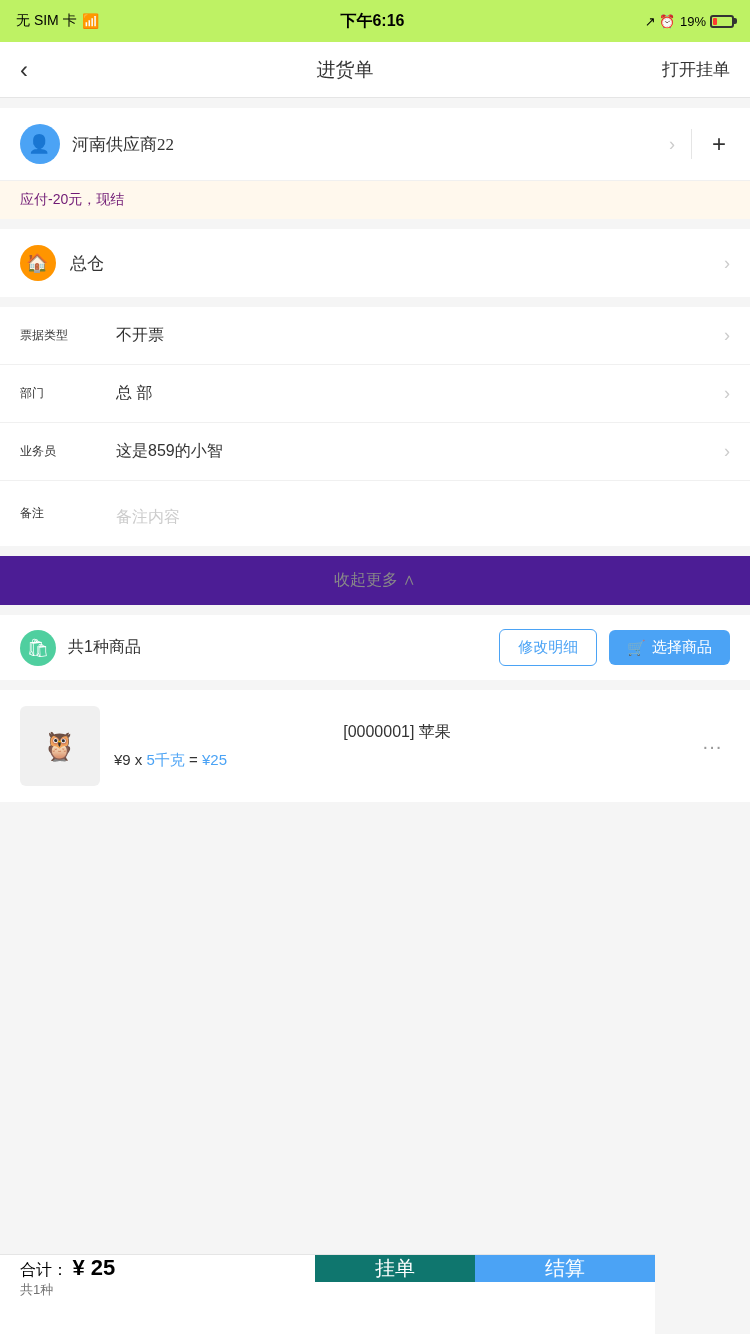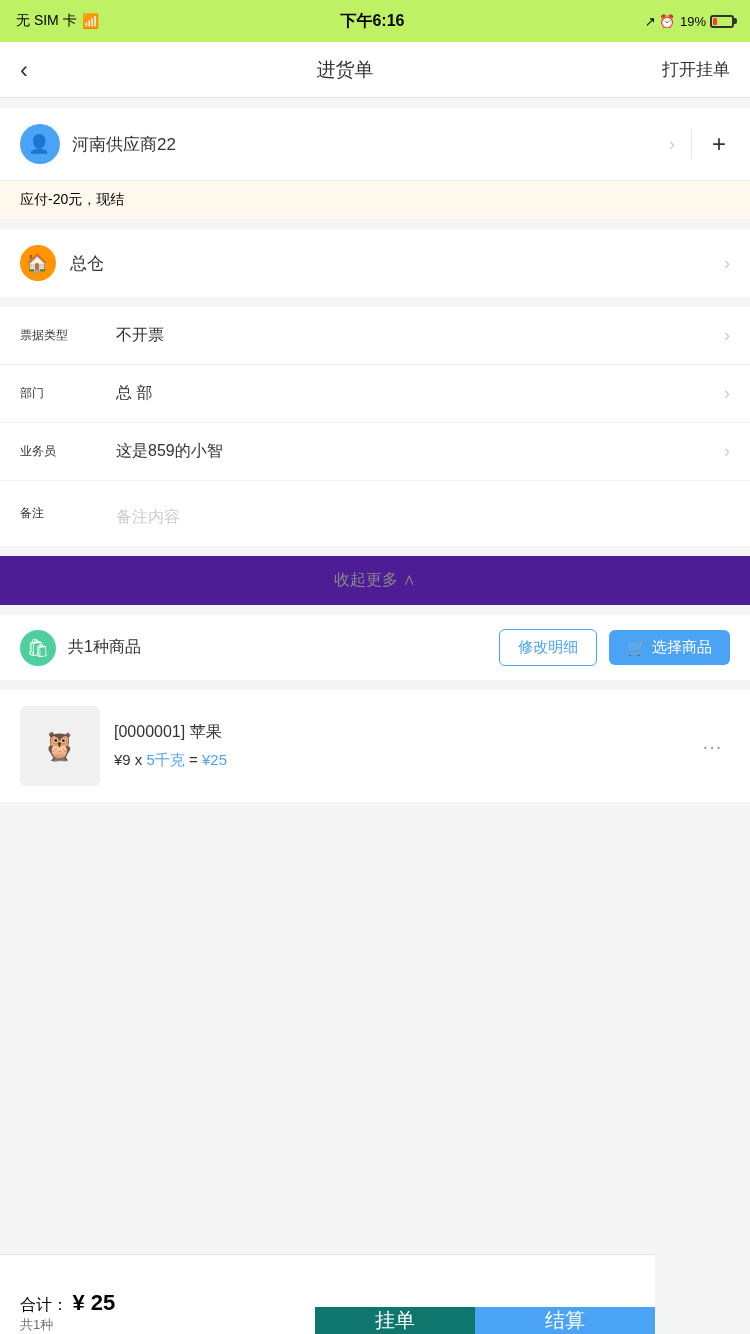--- a/index.html
+++ b/index.html
@@ -87,20 +87,21 @@
       background: #4ba3f5;
       display: flex; align-items: center; justify-content: center;
       font-size: 18px; color: #fff;
       flex-shrink: 0;
       margin-right: 12px;
     }
     .supplier-name {
       flex: 1;
       font-size: 17px;
       color: #333;
+      font-family: Liberation Serif, serif;
     }
     .chevron-right {
       color: #ccc;
       font-size: 18px;
       margin-right: 0;
     }
     .supplier-divider {
       width: 1px;
       height: 30px;
       background: #e5e5e5;
@@ -111,21 +112,21 @@
       color: #333;
       cursor: pointer;
       padding: 0 4px;
     }
 
     
     .notice-bar {
       background: #fff8ed;
       padding: 10px 20px;
       font-size: 14px;
-      color: #000000;
+      color: #701a75;
       border-bottom: none;
     }
 
     
     .warehouse-row {
       display: flex;
       align-items: center;
       padding: 16px 20px;
     }
     .warehouse-icon {
@@ -246,39 +247,40 @@
     }
     .product-thumb-owl {
       font-size: 28px;
       color: #aaa;
     }
     .product-info { flex: 1; }
     .product-name {
       font-size: 16px;
       color: #333;
       margin-bottom: 8px;
+      text-align: center;
     }
     .product-price { font-size: 15px; color: #333; }
     .price-blue { color: #4ba3f5; }
     .product-more {
       font-size: 20px;
       color: #999;
       cursor: pointer;
       padding: 4px 8px;
     }
 
     
     .bottom-bar {
       position: fixed;
       bottom: 0;
       left: 0;
       width: 655px;
       height: 80px;
       display: flex;
-      align-items: flex-end;
+      align-items: flex-start;
       background: #fff;
       border-top: 1px solid #e5e5e5;
     }
     .bottom-total {
       flex: 1;
       display: flex;
       flex-direction: column;
       justify-content: center;
       padding: 0 20px;
     }

